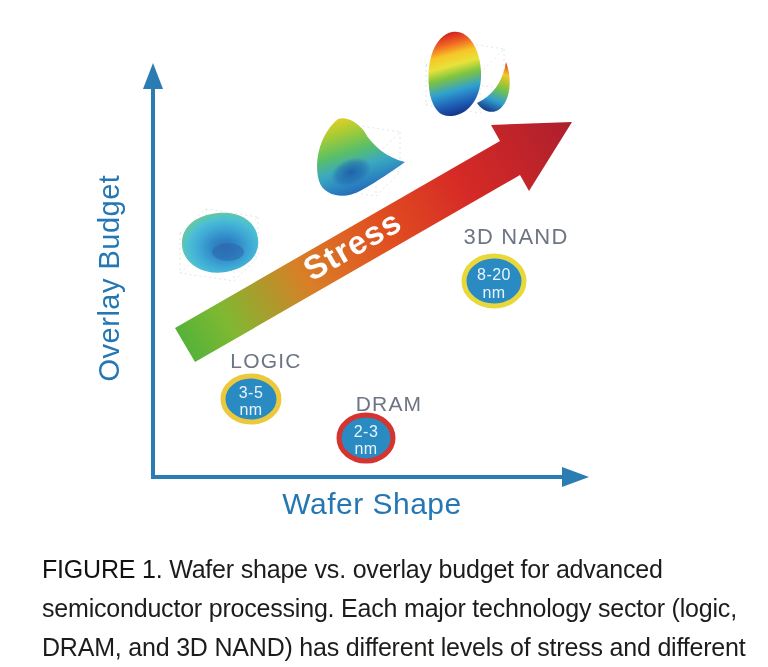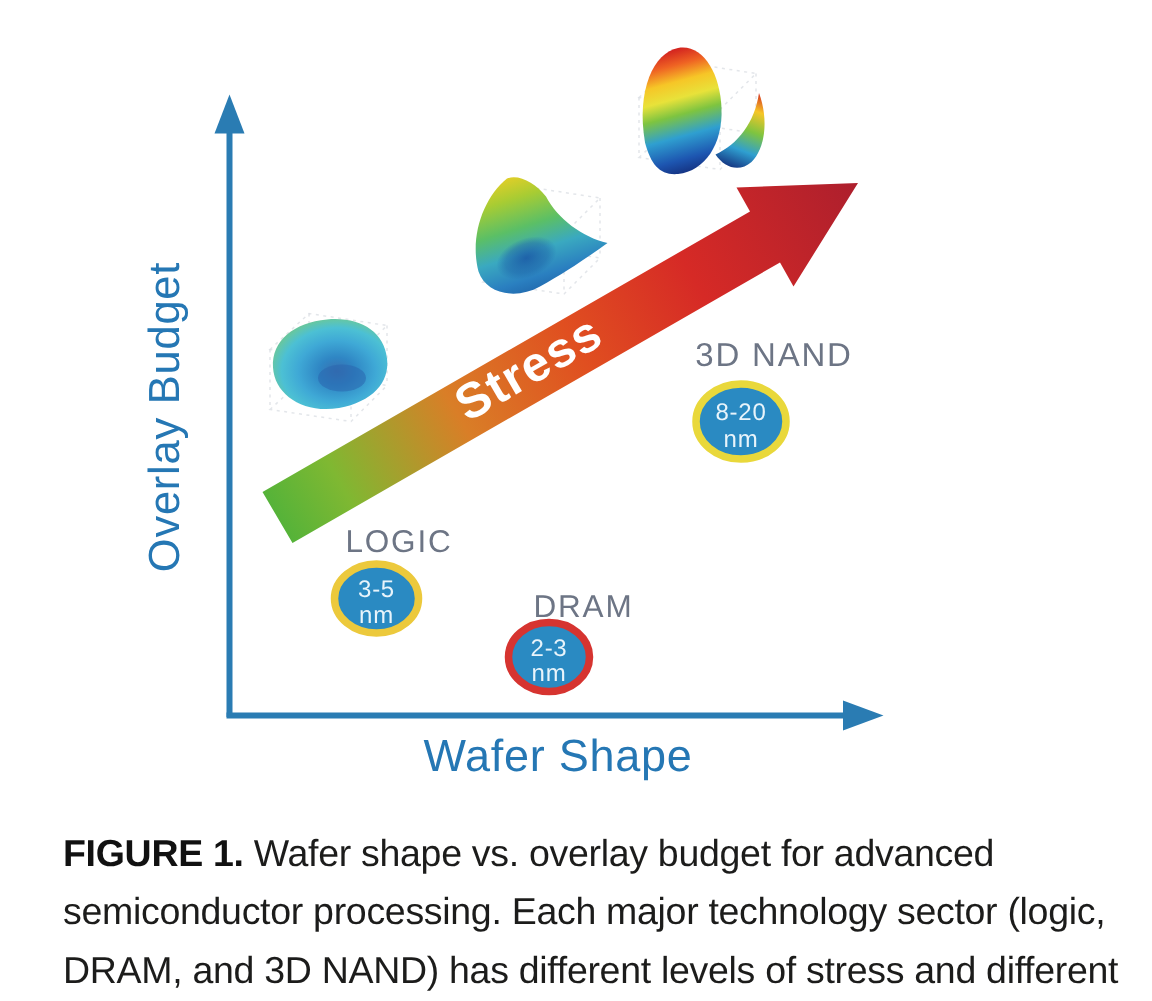--- a/index.html
+++ b/index.html
@@ -14,21 +14,21 @@
   .x-axis-label{font-size:30px;}
   .sector-label{fill:#6d7585;font-size:21px;font-weight:500;letter-spacing:1.2px;}
   .sector-label-big{font-size:22px;}
   .badge-text{fill:#e8f4fb;font-size:16px;letter-spacing:.5px;}
   .stress-text{fill:#ffffff;font-size:33px;font-weight:bold;letter-spacing:1px;}
   .wire{stroke:#ccd1d9;stroke-width:1;fill:none;stroke-dasharray:2 3;opacity:.55;}
   .caption{
     position:absolute;left:42px;top:550px;width:704px;
     font-size:25px;line-height:1.56;color:#1c1c1b;letter-spacing:-0.2px;
   }
-  .caption b{font-weight:bold;color:#111;text-align:right;}
+  .caption b{font-weight:normal;color:#111;text-align:right;}
 </style>
 </head>
 <body>
 
 <div class="chart-wrap">
 <svg width="768" height="540" viewBox="0 0 768 540">
   <defs>
     <linearGradient id="stressGrad" gradientUnits="userSpaceOnUse" x1="180" y1="350" x2="572" y2="122">
       <stop offset="0" stop-color="#4fb23a"></stop>
       <stop offset="0.12" stop-color="#7fb832"></stop>

